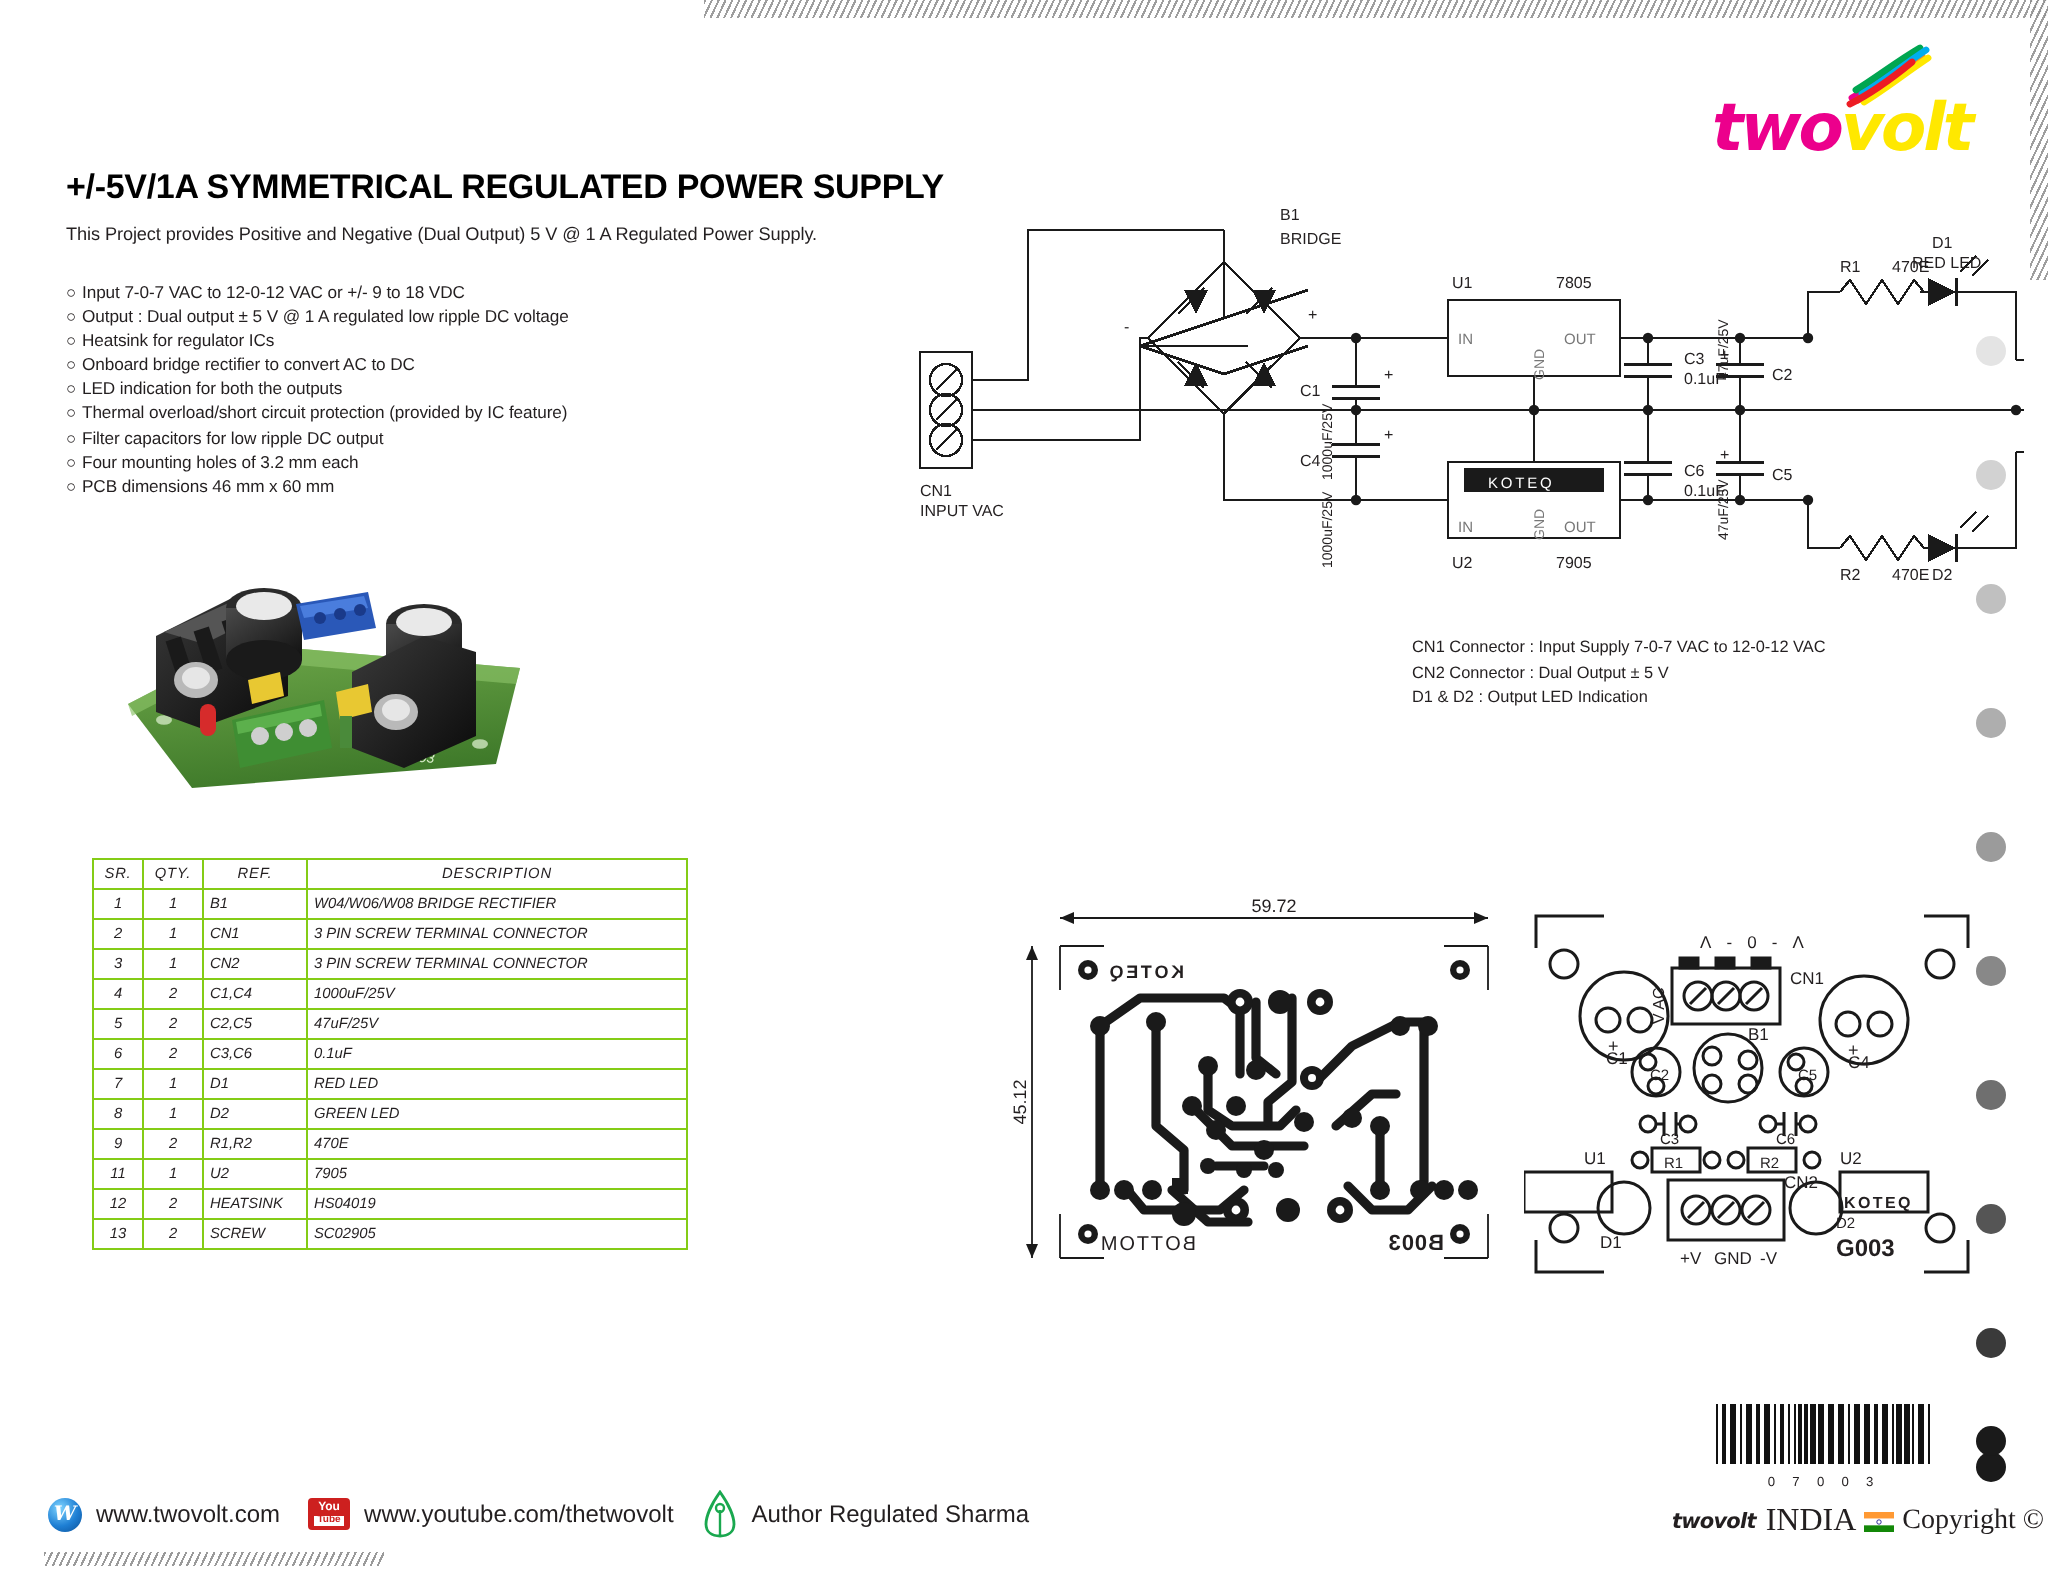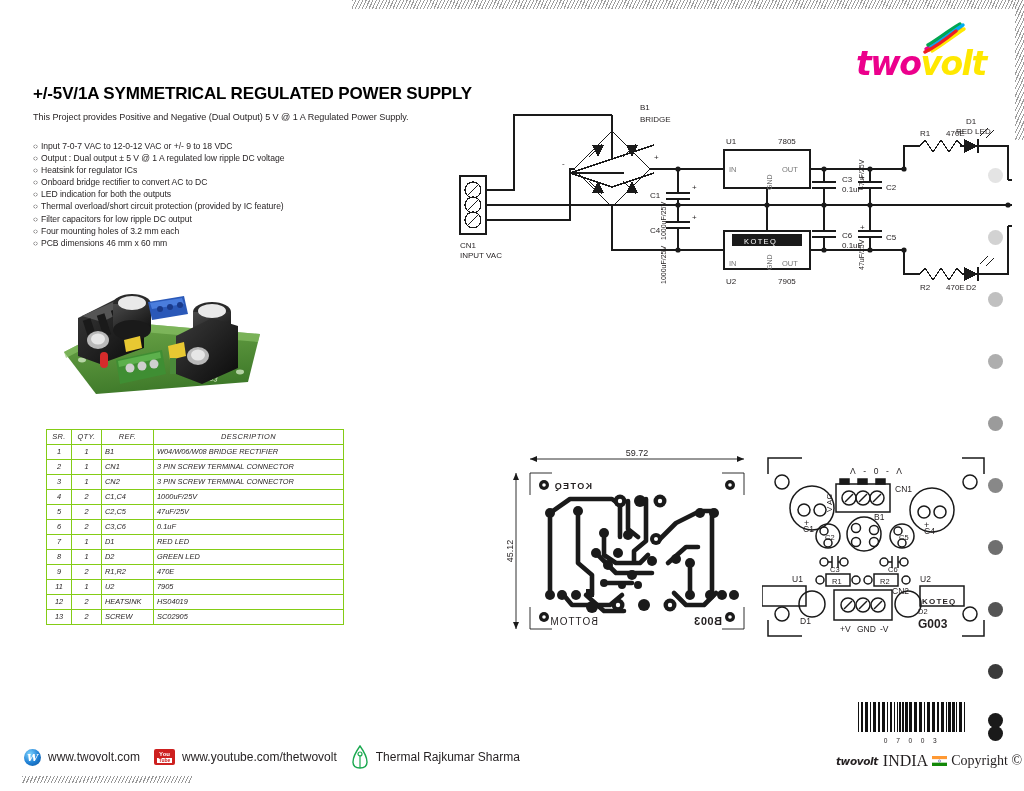--- a/index.html
+++ b/index.html
@@ -507,20 +507,25 @@
     <g stroke="#1a1a1a" stroke-width="1.4" fill="none">
       <circle cx="605" cy="82" r="8"></circle>
         <line x1="600" y1="87" x2="610" y2="77"></line>
       <circle cx="605" cy="97" r="8"></circle>
         <line x1="600" y1="102" x2="610" y2="92"></line>
       <circle cx="605" cy="112" r="8"></circle>
         <line x1="600" y1="117" x2="610" y2="107"></line>
     </g>
   </svg>
 
+  <div class="conn-notes">
+      <div>CN1 Connector : Input Supply 7-0-7 VAC to 12-0-12 VAC</div>
+      <div>CN2 Connector : Dual Output ± 5 V</div>
+      <div>D1 &amp; D2 : Output LED Indication</div>
+    </div>
 
   <svg class="pcb-copper" viewBox="0 0 262 200">
     <g stroke="#1a1a1a" stroke-width="0.9" fill="none">
 
       <line x1="30" y1="16" x2="244" y2="16"></line>
       <polygon points="30,16 37,13 37,19" fill="#1a1a1a" stroke="none"></polygon>
       <polygon points="244,16 237,13 237,19" fill="#1a1a1a" stroke="none"></polygon>
       <line x1="16" y1="30" x2="16" y2="186"></line>
       <polygon points="16,30 13,37 19,37" fill="#1a1a1a" stroke="none"></polygon>
       <polygon points="16,186 13,179 19,179" fill="#1a1a1a" stroke="none"></polygon>
@@ -736,21 +741,21 @@
         <span class="yt-b">Tube</span>
       </span>
       <span class="f-text">www.youtube.com/thetwovolt</span>
     </div>
     <div class="f-item">
       <svg class="ico-pen" viewBox="0 0 18 24">
         <path d="M9 1 C4 8 2 14 2 17 C2 21 5 23 9 23 C13 23 16 21 16 17 C16 14 14 8 9 1 Z" fill="none" stroke="#1aa84f" stroke-width="1.4"></path>
         <line x1="9" y1="10" x2="9" y2="23" stroke="#1aa84f" stroke-width="1.2"></line>
         <circle cx="9" cy="9" r="2" fill="none" stroke="#1aa84f" stroke-width="1.2"></circle>
       </svg>
-      <span class="f-text">Thermal Rajkumar Sharma</span>
+      <span class="f-text">Author Regulated Sharma</span>
     </div>
   </div>
 
   <div class="barcode">
     <svg class="bc-bars" viewBox="0 0 112 30">
         <rect x="2" y="0" width="1" height="30" fill="#111"></rect>
         <rect x="5" y="0" width="2" height="30" fill="#111"></rect>
         <rect x="9" y="0" width="3" height="30" fill="#111"></rect>
         <rect x="14" y="0" width="1" height="30" fill="#111"></rect>
         <rect x="17" y="0" width="3" height="30" fill="#111"></rect>

